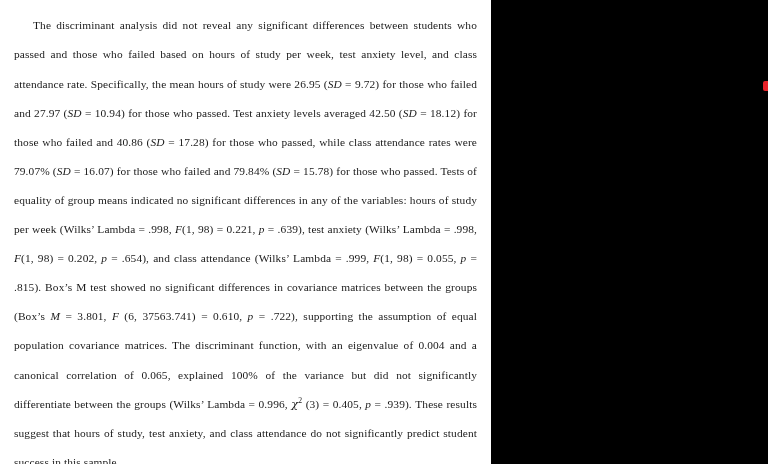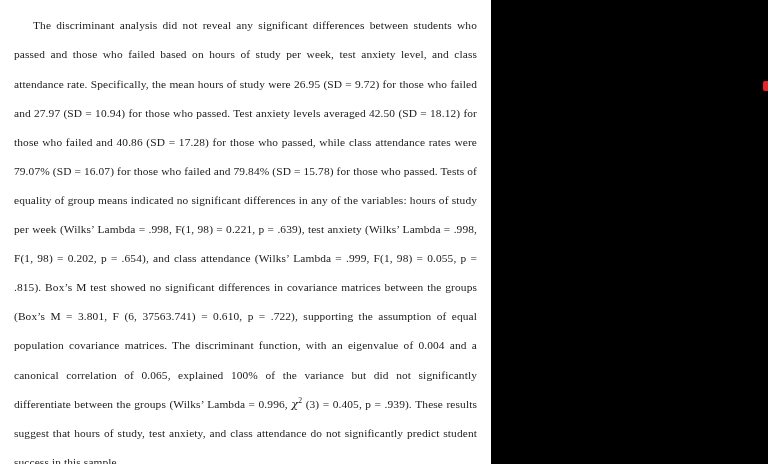--- a/index.html
+++ b/index.html
@@ -37,20 +37,21 @@
     font-size: 11.4px;
     line-height: 29.1px;
     color: #1a1a1a;
     text-align: justify;
     text-align-last: left;
     text-indent: 19px;
     letter-spacing: 0.01em;
     -webkit-font-smoothing: antialiased;
   }
   #body-text .it {
+    font-style: italic;
   }
   #body-text .chi {
     font-style: italic;
     font-family: "DejaVu Serif", "Liberation Serif", serif;
   }
   #body-text sup {
     font-size: 0.68em;
     vertical-align: super;
     line-height: 0;
   }

